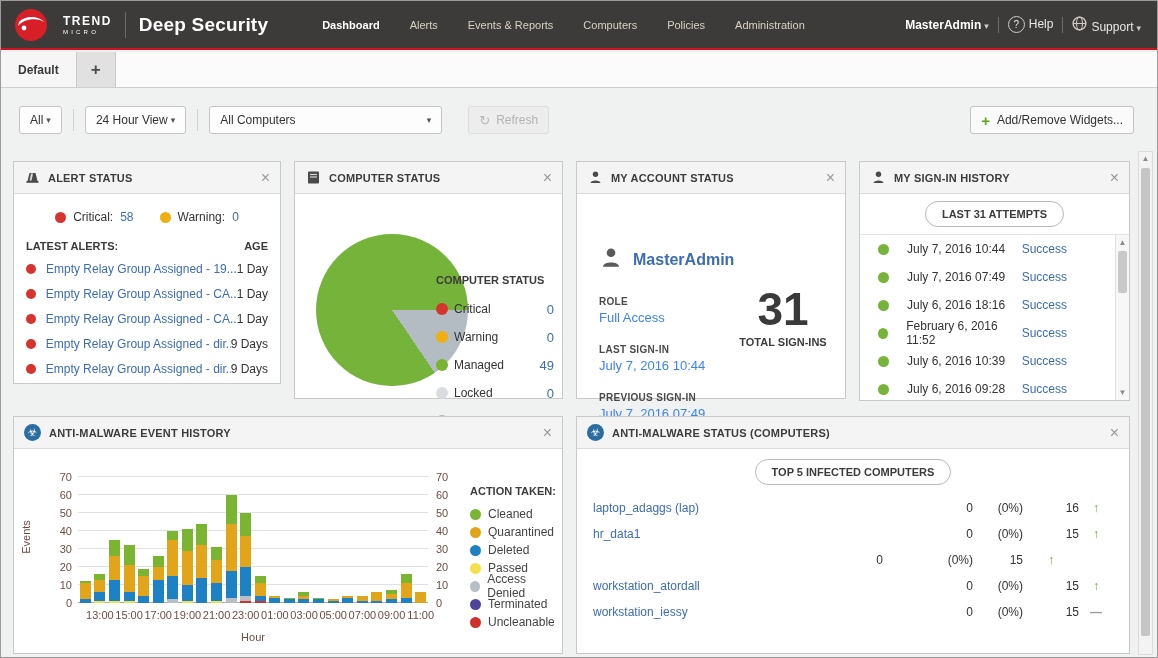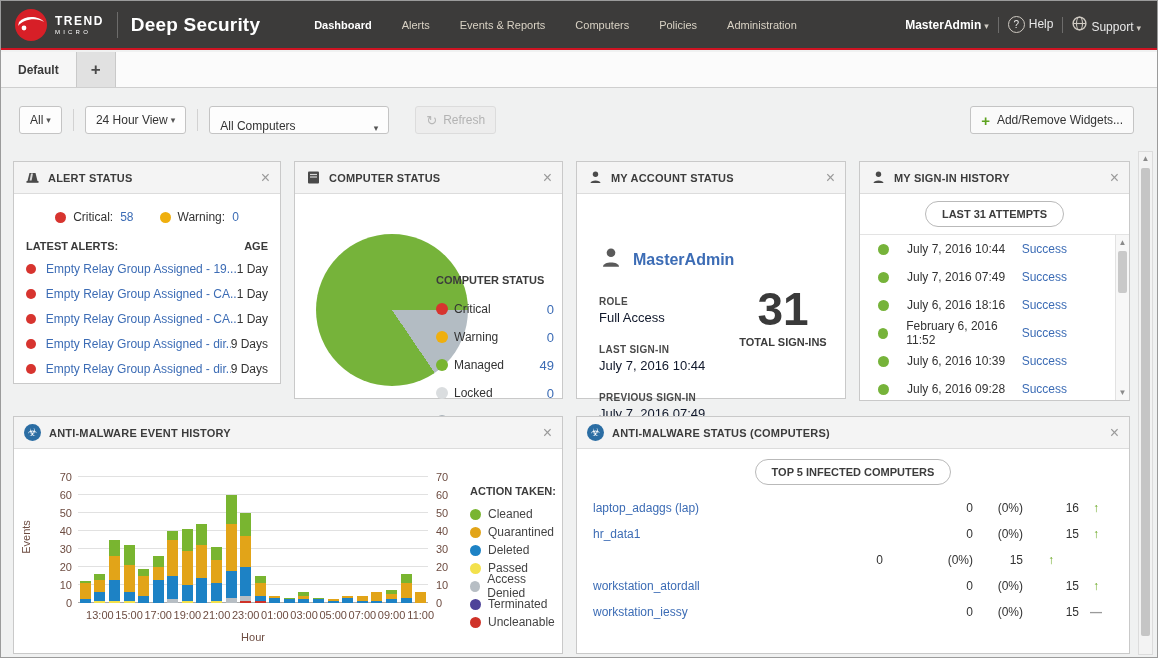--- a/index.html
+++ b/index.html
@@ -4,21 +4,21 @@
 <style>
   html,body{margin:0;padding:0;}
   body{font-family:"Liberation Sans","DejaVu Sans",sans-serif;background:#fff;}
   .page{position:relative;width:1158px;height:658px;background:#f0f1f1;overflow:hidden;border:1px solid #9b9b9b;box-sizing:border-box;}
 
   
   .appbar{position:absolute;left:0;top:0;width:100%;height:49px;background:#3c3b3a;border-bottom:2px solid #cf1322;display:flex;align-items:center;box-sizing:border-box;}
   .brand{display:flex;align-items:center;margin-left:14px;}
   .logo-ball{width:32px;height:32px;border-radius:50%;background:#d71f27;position:relative;overflow:hidden;flex:0 0 auto;}
   .logo-ball svg{position:absolute;left:0;top:0;}
-  .brand-text{margin-left:8px;color:#fff;line-height:1;}
+  .brand-text{margin-left:16px;color:#fff;line-height:1;}
   .brand-text .t1{font-size:12px;font-weight:bold;letter-spacing:1.5px;}
   .brand-text .t2{font-size:6px;letter-spacing:3.2px;margin-top:2px;}
   .brand-divider{width:1px;height:26px;background:#6d6c6b;margin:0 13px;}
   .product{color:#fff;font-size:19px;font-weight:600;letter-spacing:.2px;}
   .nav{display:flex;align-items:center;gap:30px;margin-left:54px;}
   .nav-item{font-size:11px;color:#d9d2c4;cursor:pointer;white-space:nowrap;}
   .nav-item.active{color:#fff;font-weight:bold;}
   .appbar-right{margin-left:auto;margin-right:16px;display:flex;align-items:center;gap:9px;color:#e8e8e8;font-size:12px;}
   .caret{font-size:9px;color:#cfcac2;margin-left:3px;}
   .vdiv{width:1px;height:16px;background:#6d6c6b;}
@@ -29,21 +29,21 @@
   
   .tabstrip{position:absolute;left:0;top:51px;width:100%;height:36px;background:#fbfbfb;border-bottom:1px solid #cfcfcf;box-sizing:border-box;display:flex;align-items:stretch;}
   .tab{display:flex;align-items:center;padding:0 17px;font-size:12px;font-weight:bold;color:#3a3a3a;background:#f6f6f6;border-right:1px solid #c9c9c9;cursor:pointer;}
   .tab-add{width:38px;display:flex;align-items:center;justify-content:center;background:#e1e1e1;border-right:1px solid #c9c9c9;font-size:17px;color:#4a4a4a;font-weight:bold;cursor:pointer;}
 
   
   .toolbar{position:absolute;left:0;top:88px;width:100%;height:62px;display:flex;align-items:center;padding:0 23px 0 18px;box-sizing:border-box;}
   .btn{display:inline-flex;align-items:center;height:28px;background:#fdfdfd;border:1px solid #c4c4c4;border-radius:3px;padding:0 10px;font-size:12px;color:#333;cursor:pointer;box-sizing:border-box;}
   .btn .caret{color:#555;}
   .toolbar .sep{width:1px;height:22px;background:#d2d2d2;margin:0 11px;}
-  .select-wide{width:180px;justify-content:space-between;align-items:flex-end;}
+  .select-wide{width:233px;justify-content:space-between;}
   .btn-refresh{margin-left:26px;background:#ededed;border-color:#dcdcdc;color:#b3b3b3;cursor:default;}
   .btn-refresh .ric{font-size:13px;margin-right:6px;color:#b8b8b8;}
   .btn-addrm{margin-left:auto;background:#fafafa;}
   .plus-ic{color:#5ea320;font-weight:bold;font-size:15px;margin-right:7px;}
 
   
   .widget{position:absolute;background:#fff;border:1px solid #c9c9c9;box-sizing:border-box;}
   .whead{height:32px;background:#f4f4f4;border-bottom:1px solid #dcdcdc;display:flex;align-items:center;padding:0 10px;box-sizing:border-box;}
   .wtitle{font-size:11px;font-weight:bold;color:#3c3c3c;margin-left:8px;letter-spacing:.2px;}
   .wclose{margin-left:auto;color:#9a9a9a;font-size:16px;line-height:1;cursor:pointer;}
@@ -68,21 +68,21 @@
   .cs-legend{position:absolute;left:141px;top:80px;width:118px;}
   .cs-legend .lt{font-size:11px;font-weight:bold;color:#3c3c3c;margin-bottom:9px;}
   .cs-item{display:flex;align-items:center;height:28px;font-size:12px;color:#333;}
   .cs-item .dot{width:12px;height:12px;margin-right:6px;flex:0 0 auto;}
   .cs-item .v{margin-left:auto;color:#3c6cb5;font-size:13px;}
 
   
   .acct-user{position:absolute;left:22px;top:52px;display:flex;align-items:center;gap:10px;}
   .acct-user .nm{font-size:16px;font-weight:bold;color:#3c6cb5;}
   .flabel{font-size:10px;font-weight:bold;color:#4a4a4a;letter-spacing:.3px;}
-  .fvalue{font-size:13px;color:#0f172a;margin-top:3px;}
+  .fvalue{font-size:13px;color:#3b82f6;margin-top:3px;}
   .acct-field{position:absolute;left:22px;margin-top:8px;}
   .acct-total{position:absolute;left:148px;top:92px;width:116px;text-align:center;}
   .acct-total .big{font-size:46px;font-weight:bold;color:#3a3a3a;line-height:1;}
   .acct-total .cap{font-size:11px;font-weight:bold;color:#3c3c3c;margin-top:4px;}
 
   
   .pillrow{height:40px;display:flex;align-items:center;justify-content:center;border-bottom:1px solid #e3e3e3;}
   .pill{border:1px solid #b9b9b9;border-radius:15px;background:#fff;padding:6px 16px;font-size:11px;font-weight:bold;color:#3c3c3c;cursor:pointer;}
   .si-list{position:absolute;left:0;top:41px;right:14px;bottom:0;}
   .si-row{display:flex;align-items:center;height:28px;padding-left:18px;font-size:12px;color:#333;}

